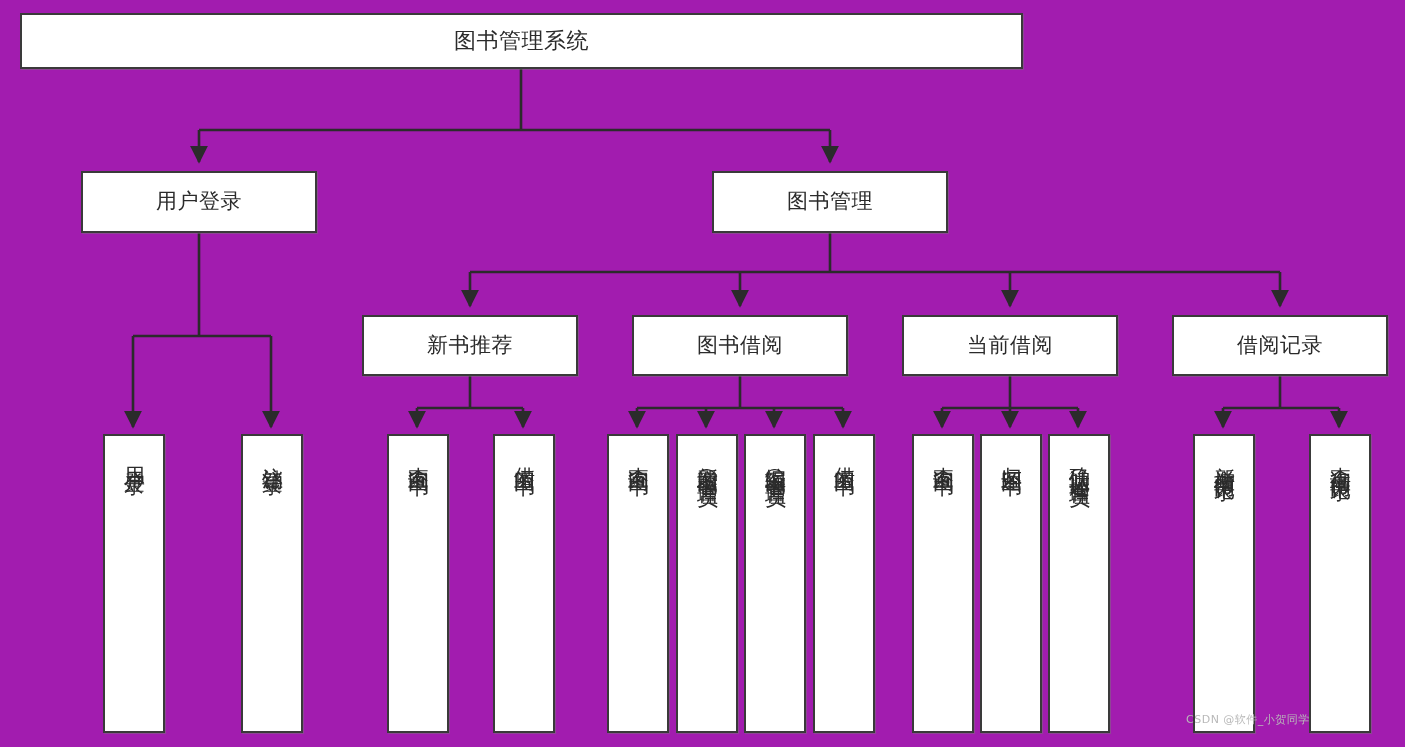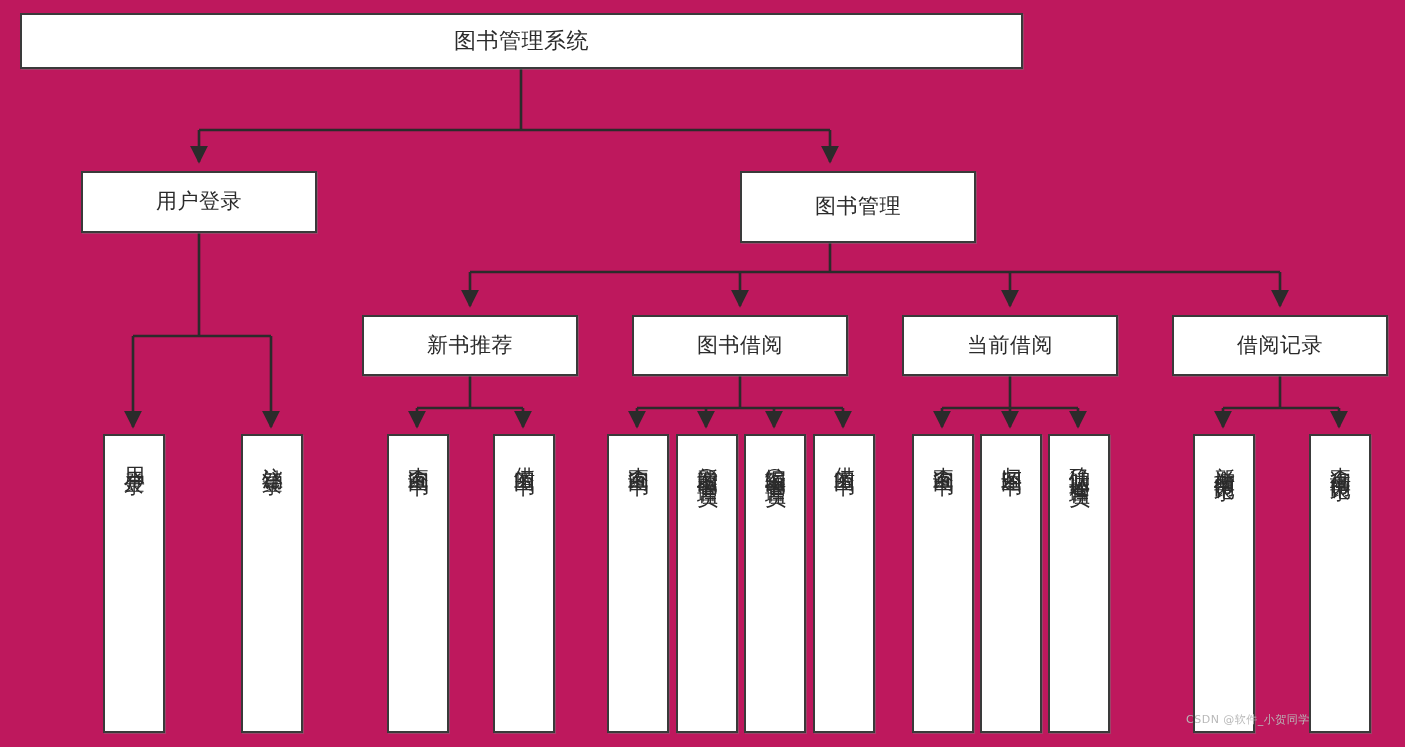--- a/index.html
+++ b/index.html
@@ -8,21 +8,21 @@
     padding: 0;
     background: #ffffff;
   }
   body {
     font-family: "DejaVu Sans", "Liberation Sans", sans-serif;
   }
   #diagram-root {
     position: relative;
     width: 1405px;
     height: 747px;
-    background: #be185d;
+    background: #a21caf;
     overflow: hidden;
   }
   #edges-layer {
     position: absolute;
     left: 0;
     top: 0;
     width: 1405px;
     height: 747px;
     pointer-events: none;
   }
@@ -135,21 +135,21 @@
     </g>
   </svg>
 
   <div class="node horiz root" style="left:20px; top:13px; width:1003px; height:56px;">
     <span class="node-label">图书管理系统</span>
   </div>
 
   <div class="node horiz" style="left:81px; top:171px; width:236px; height:62px;">
     <span class="node-label">用户登录</span>
   </div>
-  <div class="node horiz" style="left:740px; top:171px; width:236px; height:72px;">
+  <div class="node horiz" style="left:712px; top:171px; width:236px; height:62px;">
     <span class="node-label">图书管理</span>
   </div>
 
   <div class="node horiz" style="left:362px; top:315px; width:216px; height:61px;">
     <span class="node-label">新书推荐</span>
   </div>
   <div class="node horiz" style="left:632px; top:315px; width:216px; height:61px;">
     <span class="node-label">图书借阅</span>
   </div>
   <div class="node horiz" style="left:1172px; top:315px; width:216px; height:61px;">

